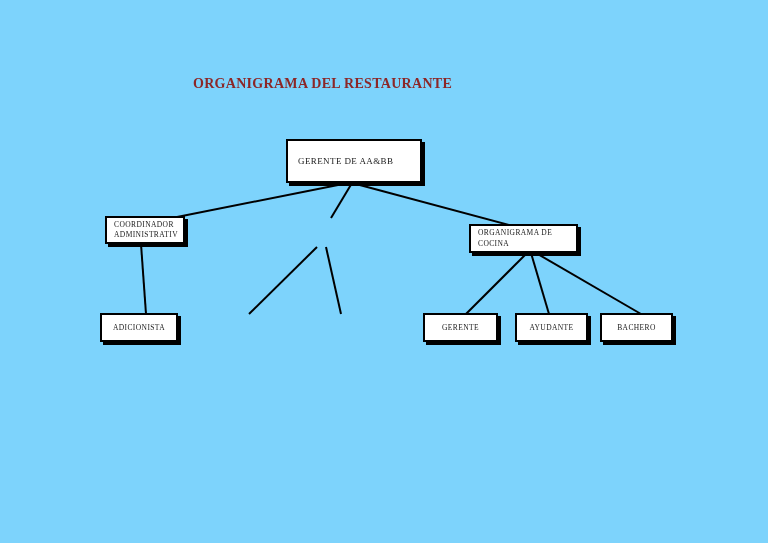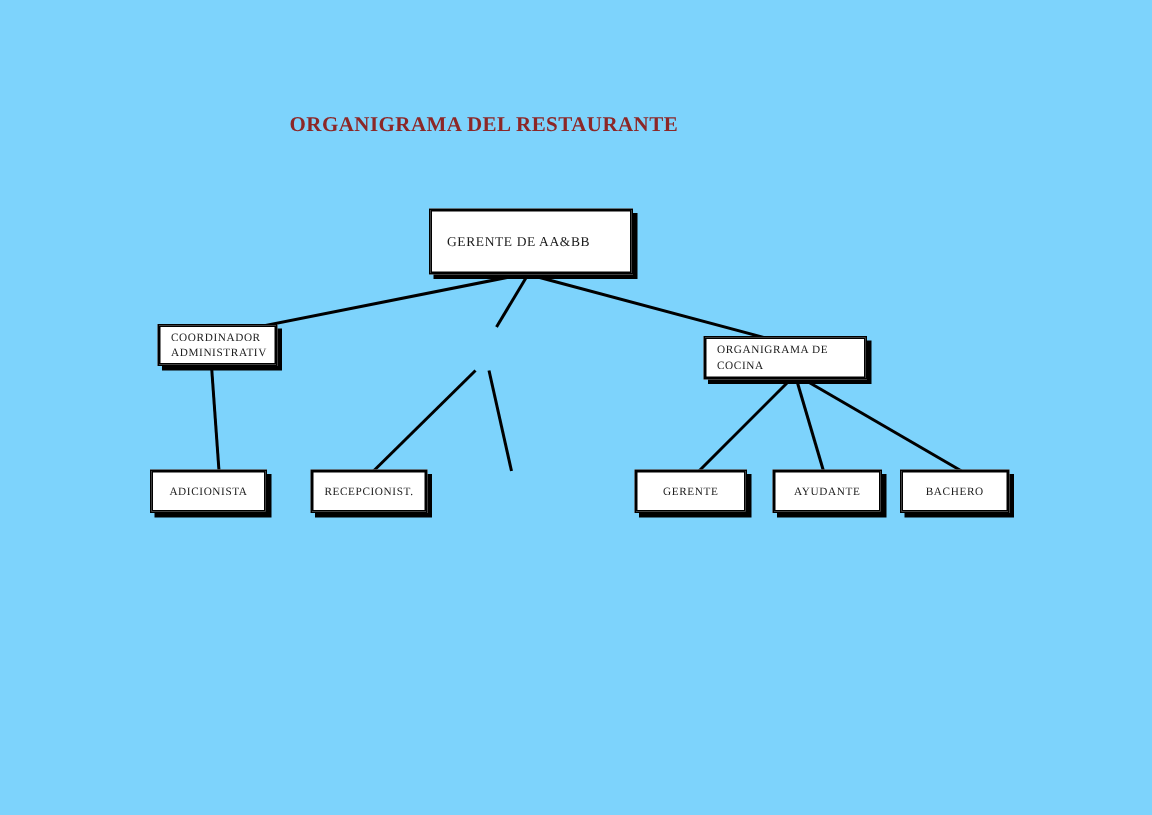--- a/index.html
+++ b/index.html
@@ -99,23 +99,20 @@
 
 
   <div class="node node-mid" style="left:469px; top:224px; width:109px; height:29px;">
     <div class="node-inner">ORGANIGRAMA DE COCINA</div>
   </div>
 
   <div class="node node-leaf" style="left:100px; top:313px; width:78px; height:29px;">
     <div class="node-inner">ADICIONISTA</div>
   </div>
 
-  <div class="node node-leaf" style="left:207px; top:313px; width:78px; height:29px;">
-    <div class="node-inner">RECEPCIONIST.</div>
-  </div>
 
 
   <div class="node node-leaf" style="left:423px; top:313px; width:75px; height:29px;">
     <div class="node-inner">GERENTE</div>
   </div>
 
   <div class="node node-leaf" style="left:600px; top:313px; width:73px; height:29px;">
     <div class="node-inner">BACHERO</div>
   </div>
 

